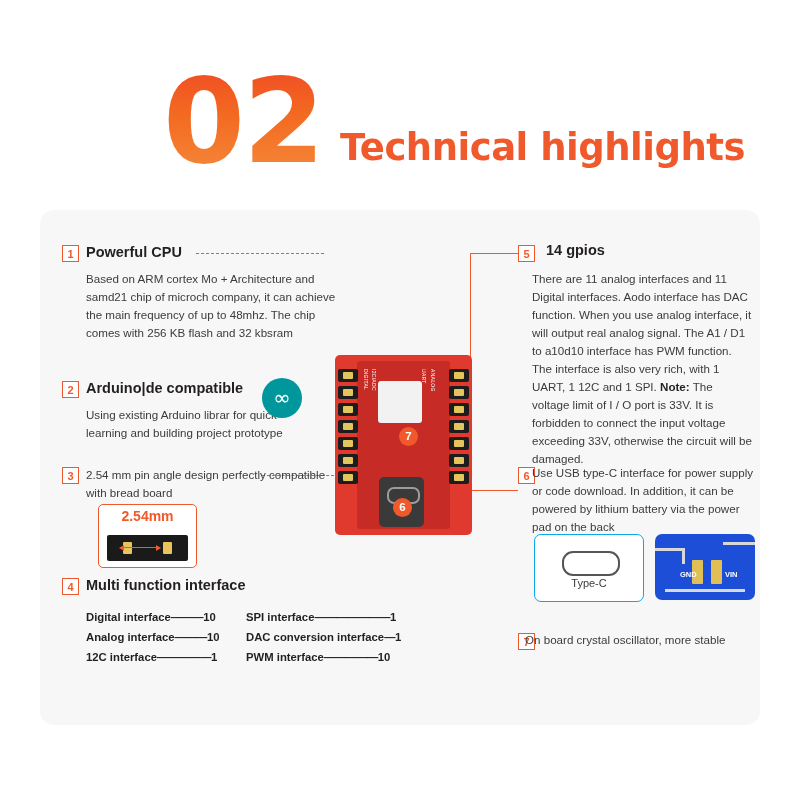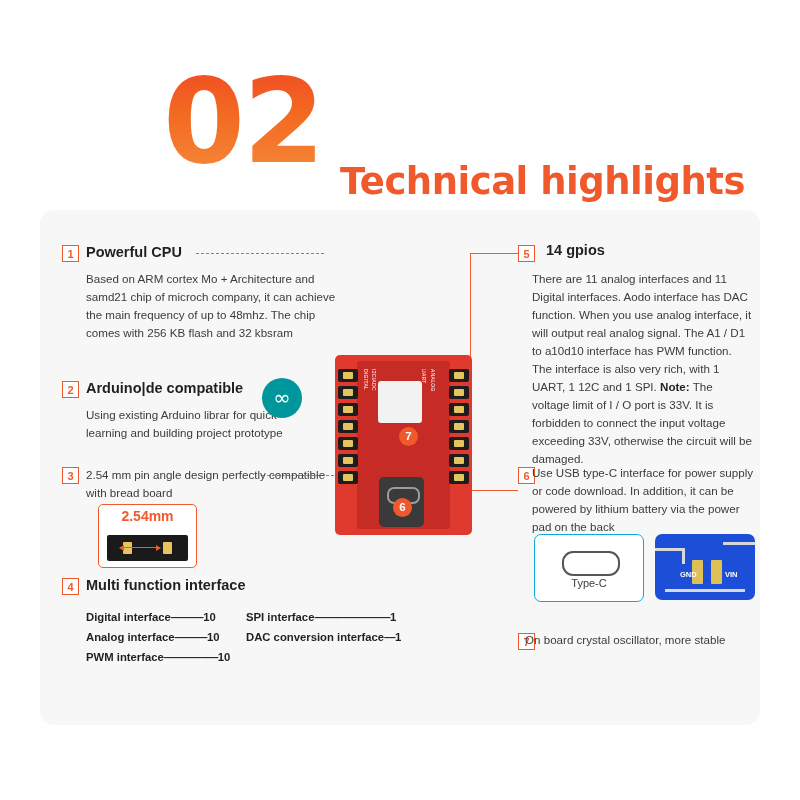--- a/index.html
+++ b/index.html
@@ -43,21 +43,20 @@
     z-index: -1;
   }
   .header-title {
     position: absolute;
     left: 340px; top: 126px;
     font-size: 37px;
     font-weight: bold;
     color: #f0592b;
     font-family: "DejaVu Sans", sans-serif;
     letter-spacing: -0.5px;
-    margin-top: 34px;
   }
 
   
   .panel {
     position: absolute;
     left: 40px; top: 210px;
     width: 720px; height: 515px;
     background: #f7f7f7;
     border-radius: 14px;
   }
@@ -458,20 +457,23 @@
   <div class="iface-row">
     <div class="iface-cell">
       <span>Analog interface</span><span class="dots">———</span><span>10</span>
     </div>
     <div class="iface-cell">
       <span>DAC conversion interface</span><span class="dots">—</span><span>1</span>
     </div>
   </div>
   <div class="iface-row">
     <div class="iface-cell">
+      <span>12C interface</span><span class="dots">—————</span><span>1</span>
+    </div>
+    <div class="iface-cell">
       <span>PWM interface</span><span class="dots">—————</span><span>10</span>
     </div>
   </div>
 </div>
 
 <div class="marker" id="m5">5</div>
 <div class="heading" id="h5">14 gpios</div>
 <div class="body-text" id="t5">
   <span>There are 11 analog interfaces and 11 Digital interfaces. Aodo interface has DAC function. When you use analog interface, it will output real analog signal. The A1 / D1 to a10d10 interface has PWM function. The interface is also very rich, with 1 UART, 1 12C and 1 SPI.</span>
   <span class="note-label">Note:</span>

